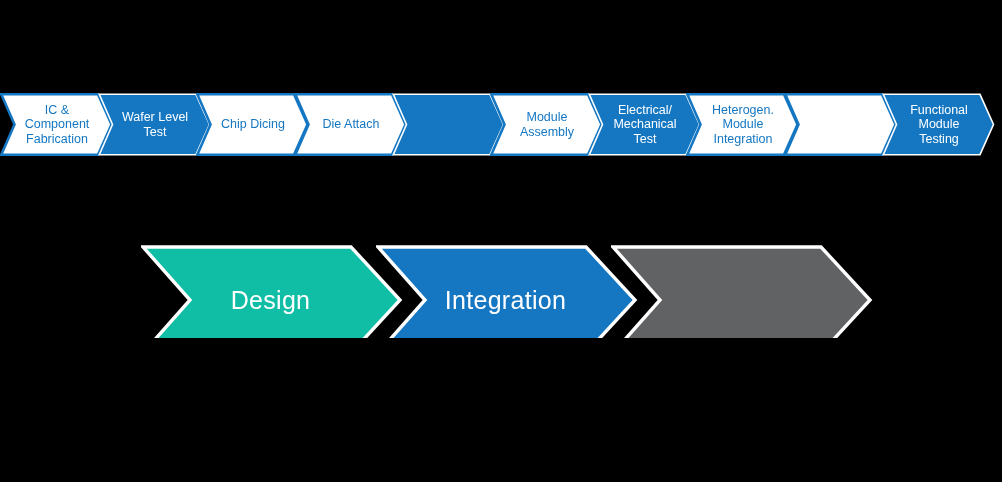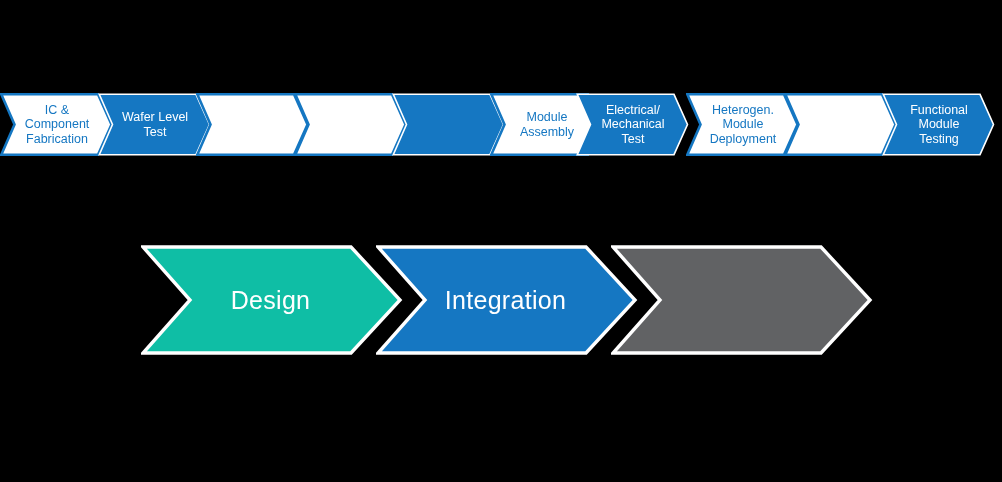--- a/index.html
+++ b/index.html
@@ -3,21 +3,21 @@
 <meta charset="utf-8">
 <style>
   html, body {
     margin: 0;
     padding: 0;
     background: #000;
   }
   .stage {
     position: relative;
     width: 1002px;
-    height: 482px;
+    height: 338px;
     background: var(--background, #000);
     overflow: hidden;
     font-family: "Liberation Sans", sans-serif;
   }
 
   
   .top-row {
     position: absolute;
     left: 0;
     top: 93px;
@@ -101,21 +101,21 @@
     text-align: center;
     color: var(--white, #fff);
     font-size: 25px;
     letter-spacing: 0.3px;
     white-space: nowrap;
   }
 
   
   .p0 { left: 0px; }   .p1 { left: 98px; }  .p2 { left: 196px; }
   .p3 { left: 294px; } .p4 { left: 392px; } .p5 { left: 490px; }
-  .p6 { left: 576px; } .p7 { left: 686px; } .p8 { left: 784px; }
+  .p6 { left: 588px; } .p7 { left: 686px; } .p8 { left: 784px; }
   .p9 { left: 882px; }
   
   .b0 { left: 141px; } .b1 { left: 376px; } .b2 { left: 611px; }
 </style>
 </head>
 <body>
 
 <div class="stage">
 
   <div class="top-row">
@@ -134,26 +134,28 @@
         <polygon points="1.3,1.3 98,1.3 111.5,31.5 98,61.7 1.3,61.7 14.5,31.5"></polygon>
       </svg>
       <div class="lbl">Wafer Level
 Test</div>
     </div>
 
     <div class="chev-sm white p2">
       <svg width="113" height="63" viewBox="0 0 113 63">
         <polygon points="1.3,1.3 98,1.3 111.5,31.5 98,61.7 1.3,61.7 14.5,31.5"></polygon>
       </svg>
+      <div class="lbl">Chip Dicing</div>
     </div>
 
     <div class="chev-sm white p3">
       <svg width="113" height="63" viewBox="0 0 113 63">
         <polygon points="1.3,1.3 98,1.3 111.5,31.5 98,61.7 1.3,61.7 14.5,31.5"></polygon>
       </svg>
+      <div class="lbl">Die Attach</div>
     </div>
 
     <div class="chev-sm blue p4">
       <svg width="113" height="63" viewBox="0 0 113 63">
         <polygon points="1.3,1.3 98,1.3 111.5,31.5 98,61.7 1.3,61.7 14.5,31.5"></polygon>
       </svg>
     </div>
 
     <div class="chev-sm white p5">
       <svg width="113" height="63" viewBox="0 0 113 63">
@@ -171,21 +173,21 @@
 Mechanical
 Test</div>
     </div>
 
     <div class="chev-sm white p7">
       <svg width="113" height="63" viewBox="0 0 113 63">
         <polygon points="1.3,1.3 98,1.3 111.5,31.5 98,61.7 1.3,61.7 14.5,31.5"></polygon>
       </svg>
       <div class="lbl">Heterogen.
 Module
-Deployment</div>
+Integration</div>
     </div>
 
     <div class="chev-sm white p8">
       <svg width="113" height="63" viewBox="0 0 113 63">
         <polygon points="1.3,1.3 98,1.3 111.5,31.5 98,61.7 1.3,61.7 14.5,31.5"></polygon>
       </svg>
     </div>
 
     <div class="chev-sm blue p9">
       <svg width="113" height="63" viewBox="0 0 113 63">

